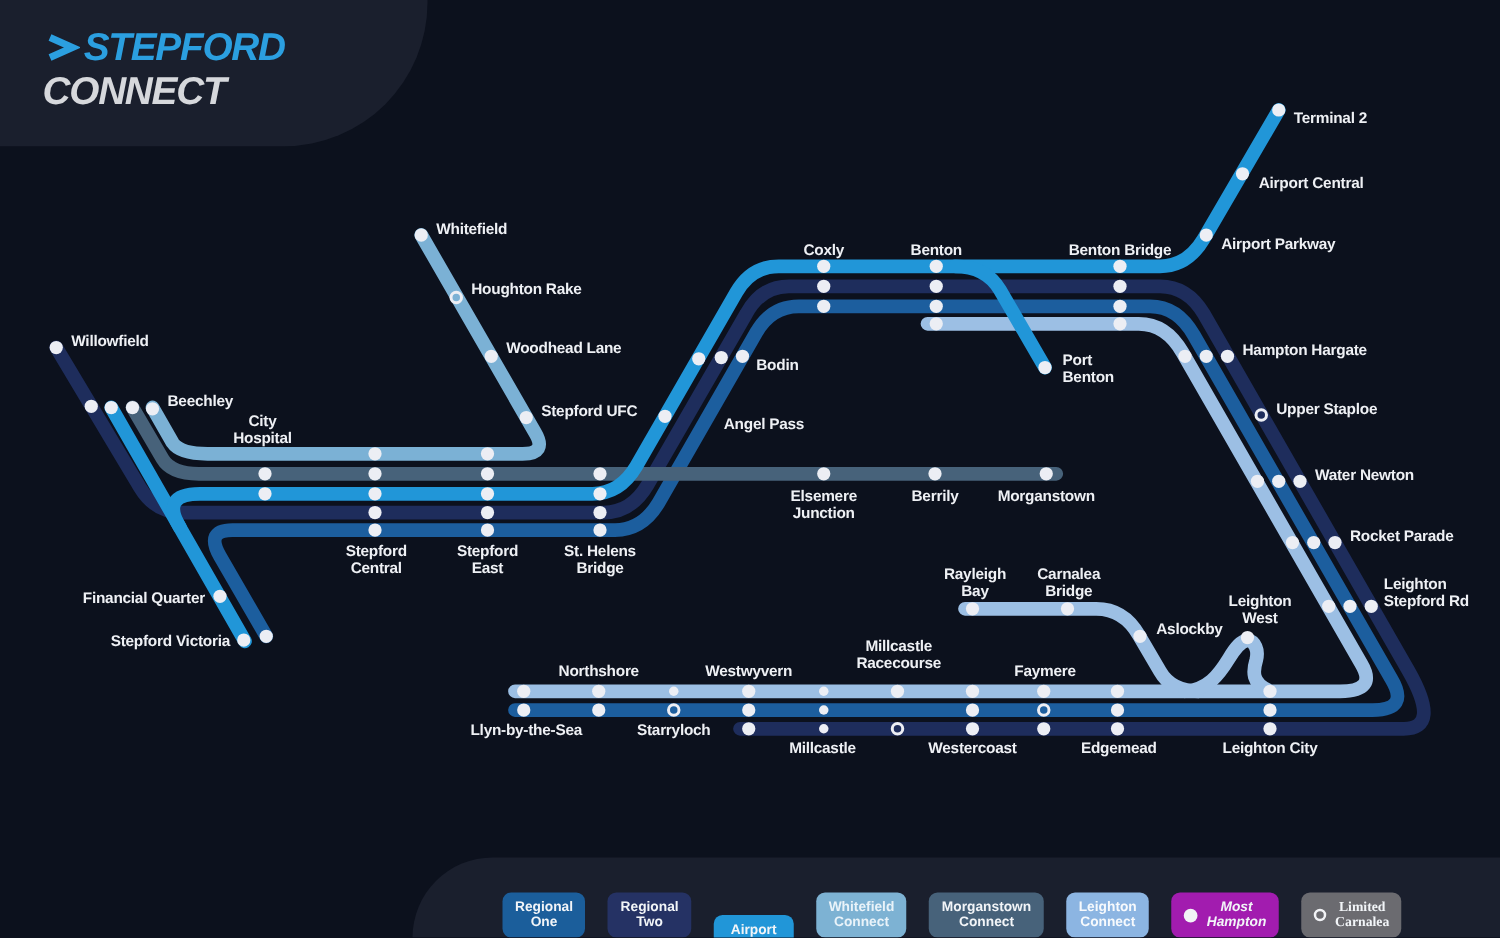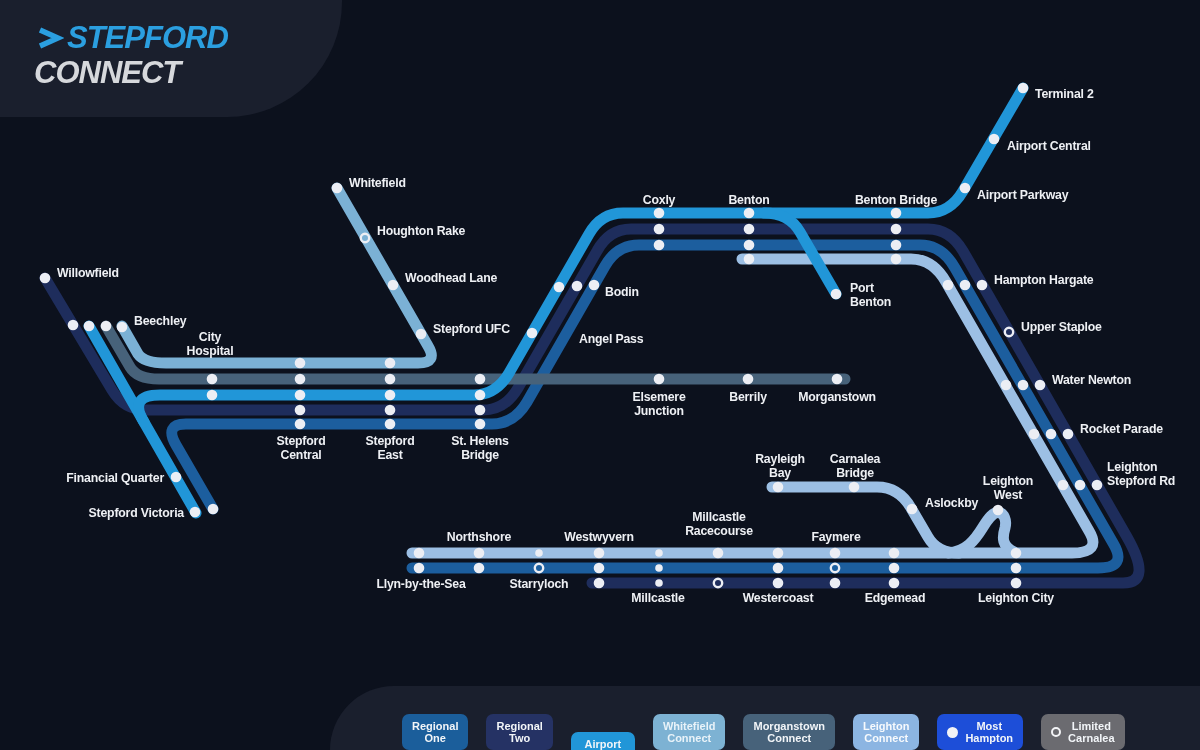--- a/index.html
+++ b/index.html
@@ -220,27 +220,27 @@
         <span>Morganstown</span>
         <span>Connect</span>
       </span>
     </div>
     <div class="badge" style="background: rgb(140, 181, 226); color: rgb(247, 250, 253);">
       <span class="blines">
         <span>Leighton</span>
         <span>Connect</span>
       </span>
     </div>
-    <div class="badge" style="background: #1d4ed8; color: rgb(242, 245, 248);">
+    <div class="badge" style="background: #a21caf; color: rgb(242, 245, 248); font-style: italic;">
       <span class="b-icon-dot"></span>
       <span class="blines">
         <span>Most</span>
         <span>Hampton</span>
       </span>
     </div>
-    <div class="badge" style="background: rgb(107, 107, 112); color: rgb(242, 245, 248);">
+    <div class="badge" style="background: rgb(107, 107, 112); color: rgb(242, 245, 248); font-family: Liberation Serif, serif;">
       <span class="b-icon-ring"></span>
       <span class="blines">
         <span>Limited</span>
         <span>Carnalea</span>
       </span>
     </div>
   </div>
 
 </body></html>

